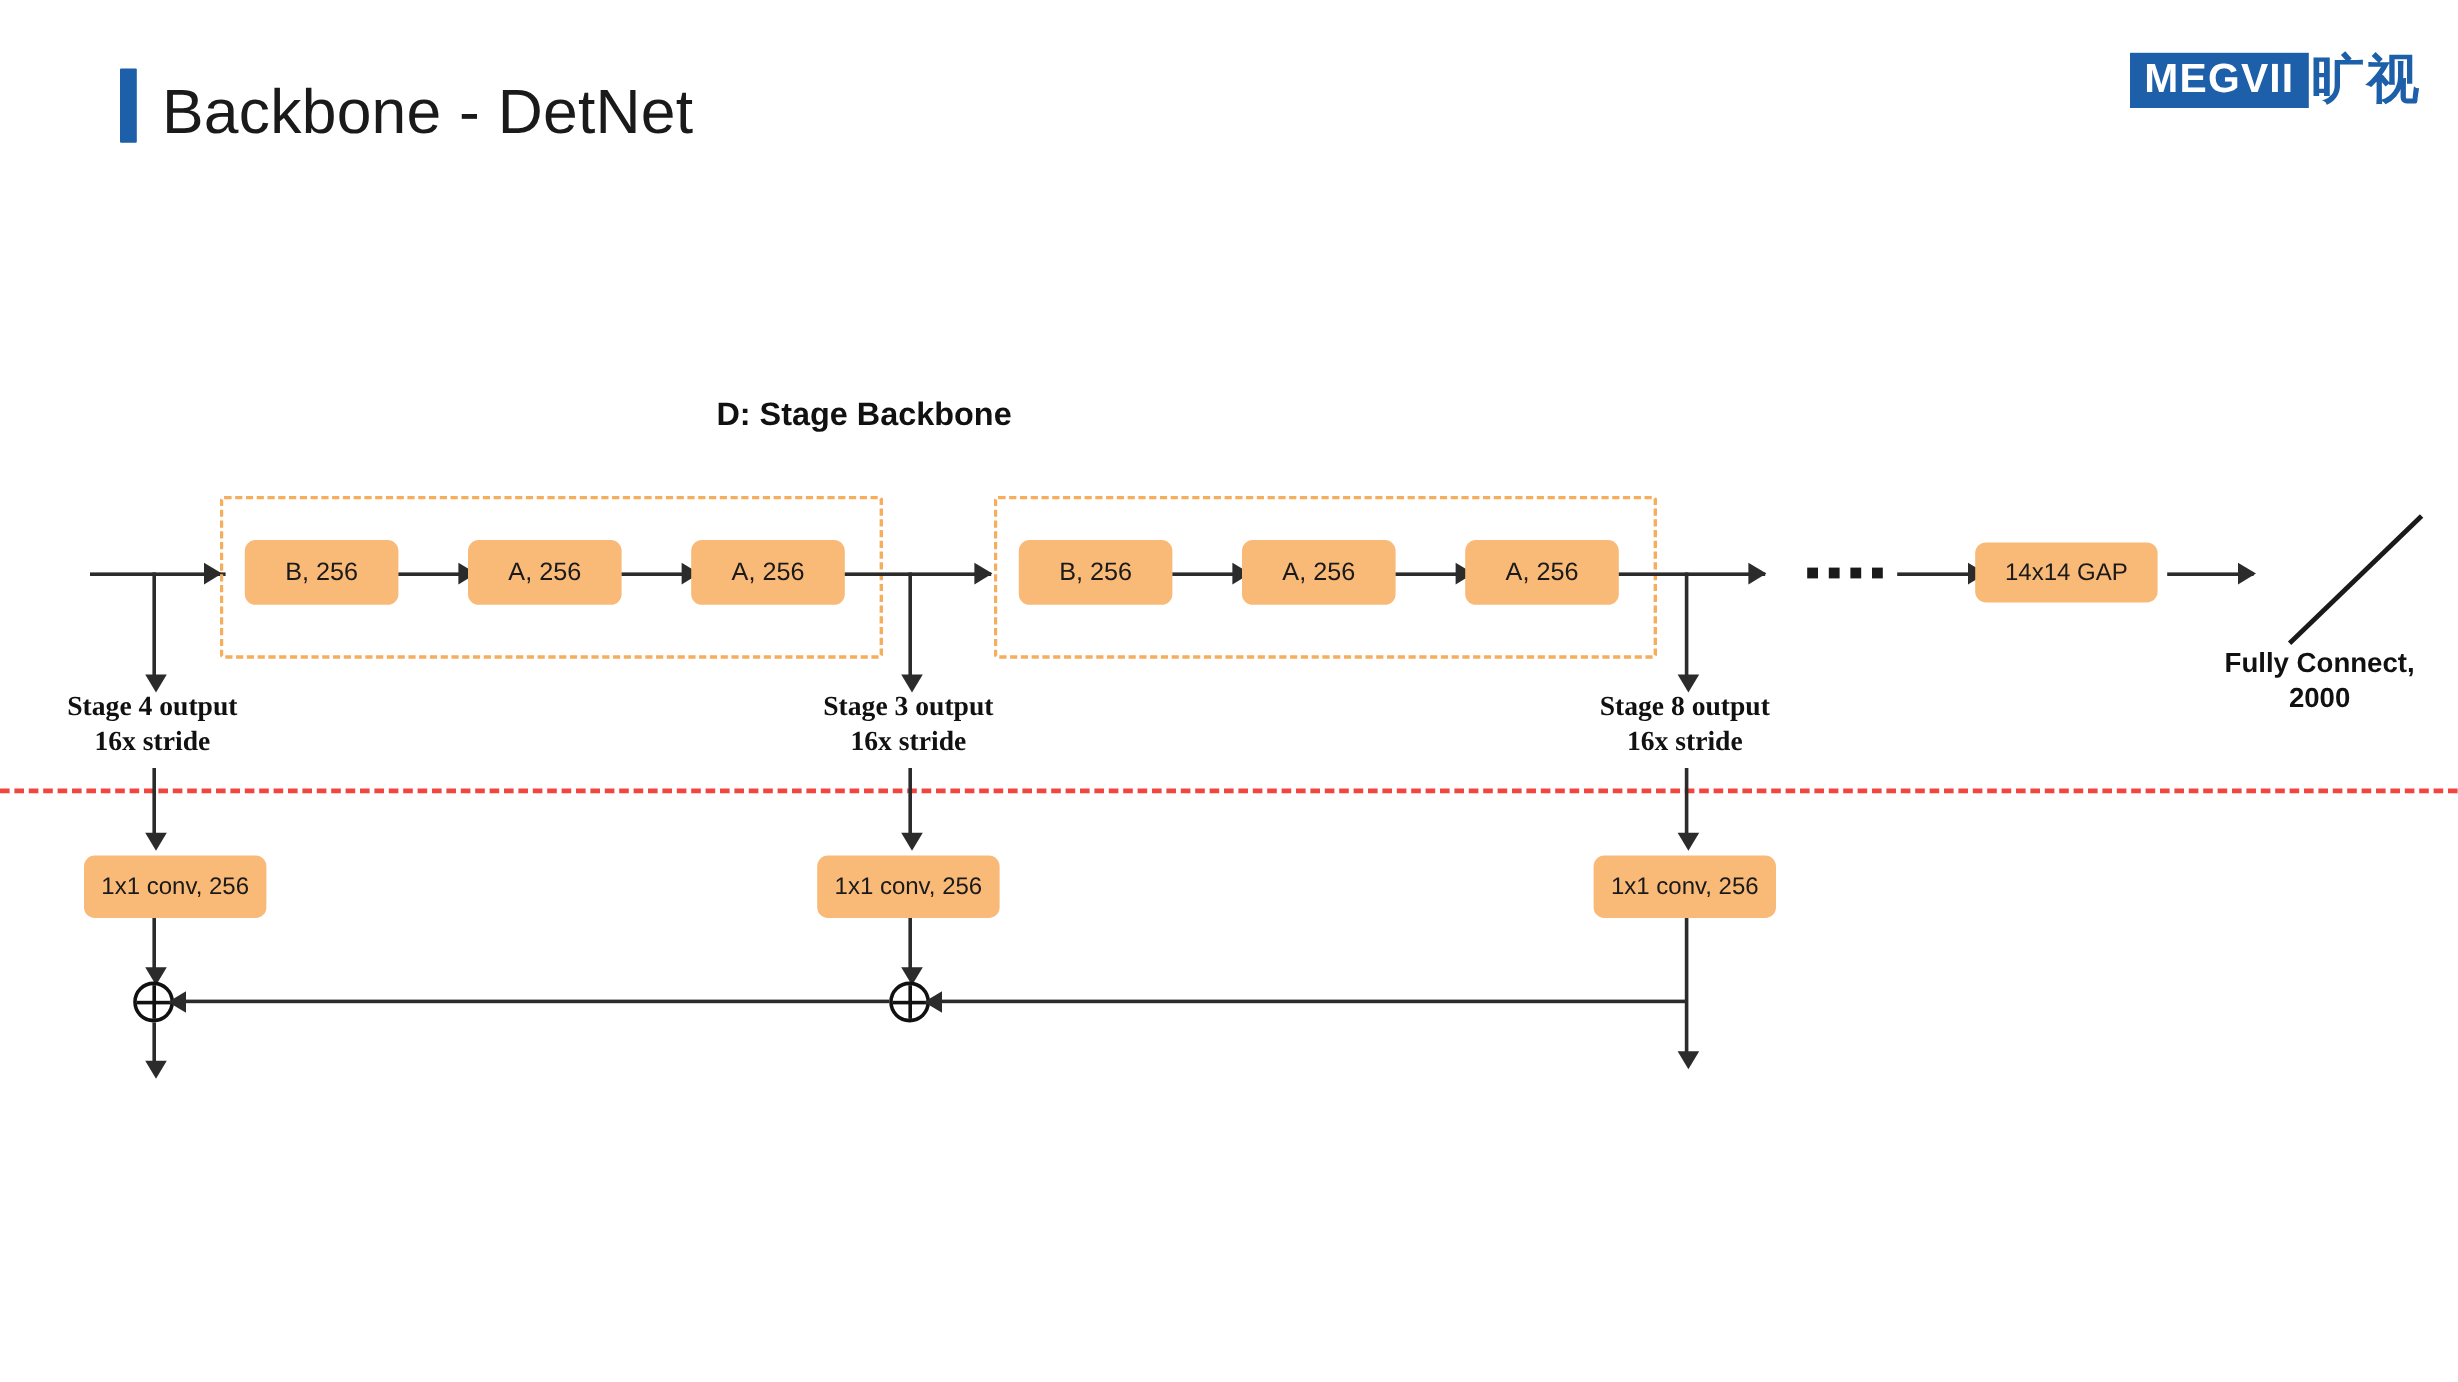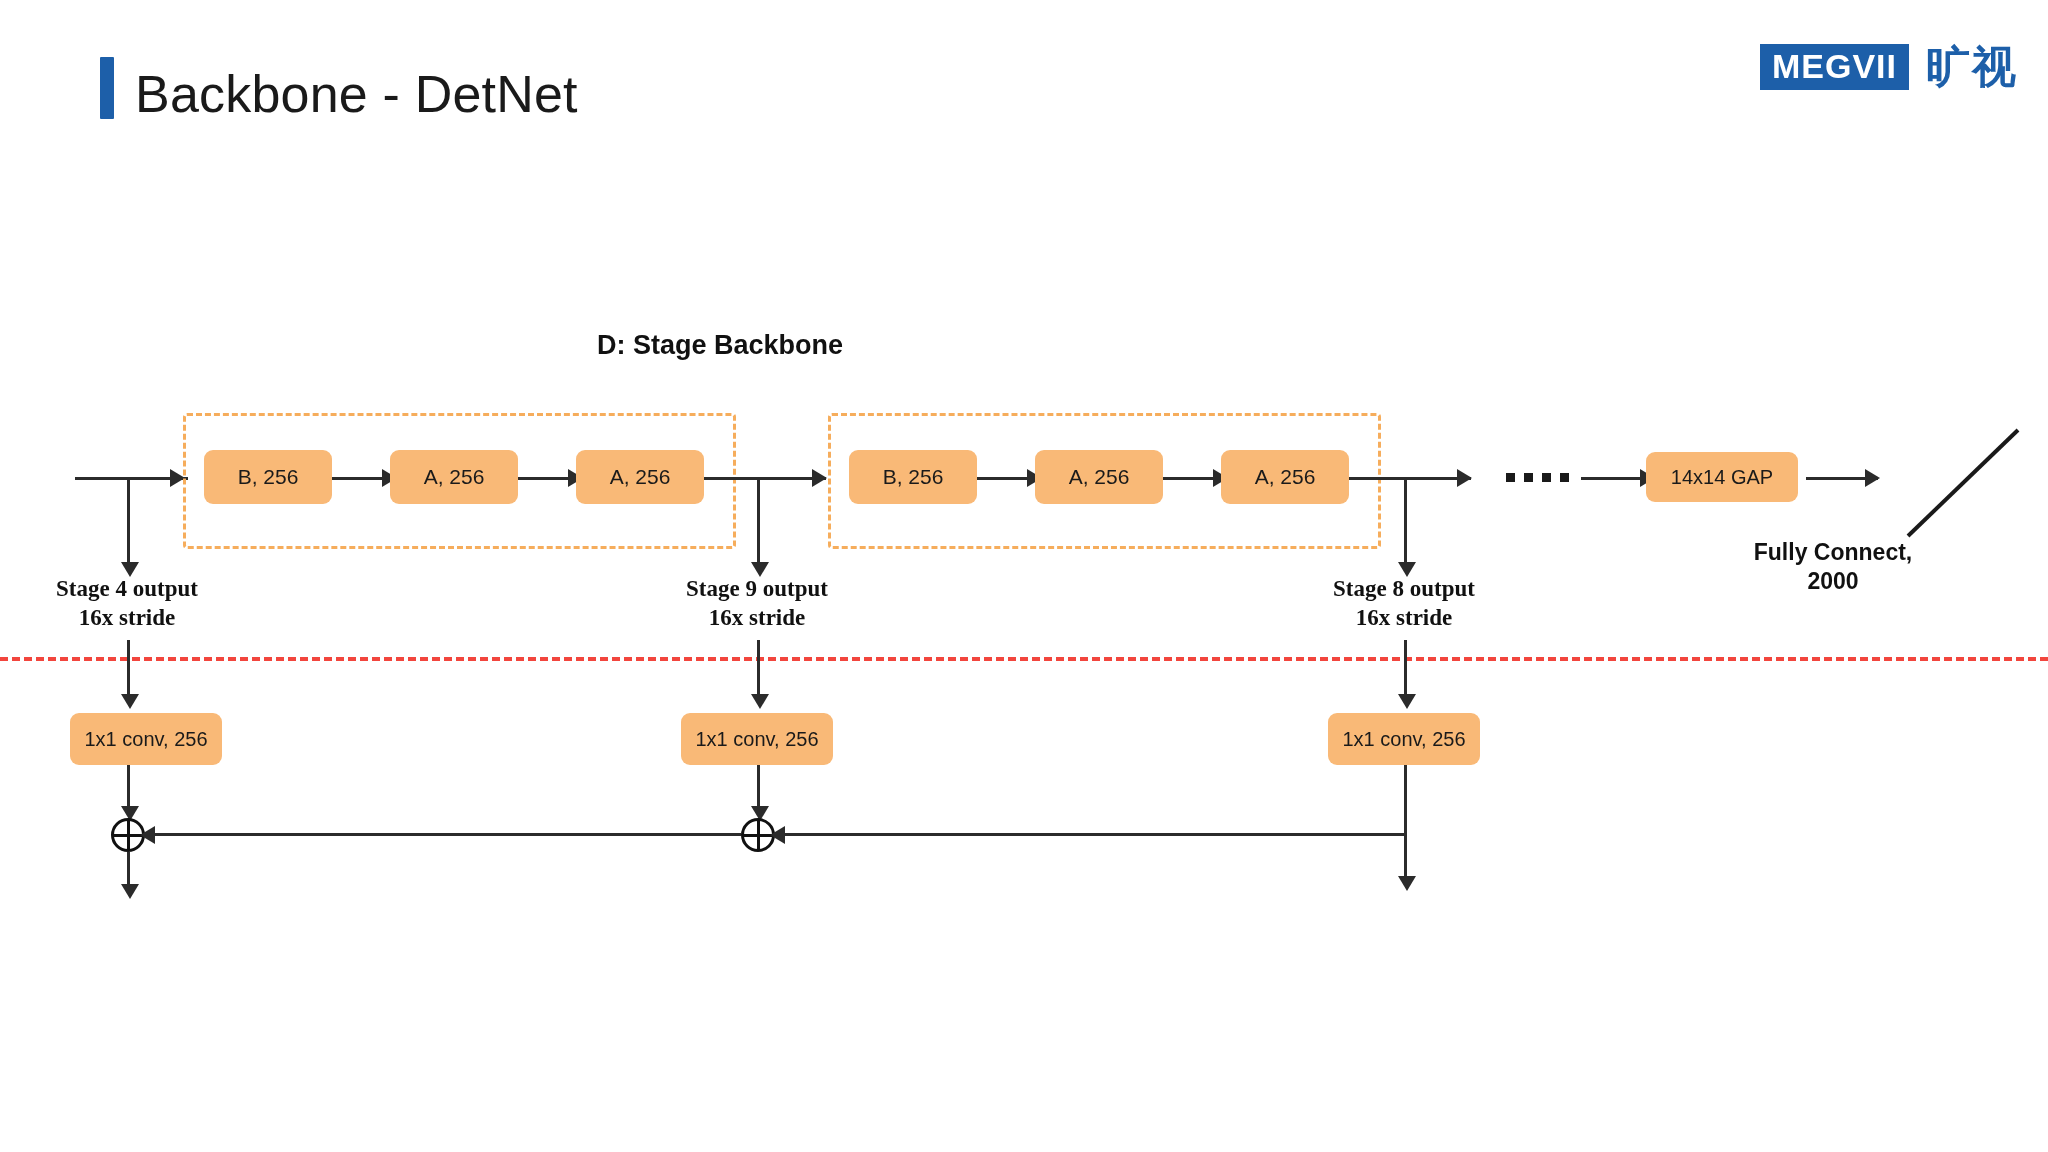--- a/index.html
+++ b/index.html
@@ -16,21 +16,21 @@
   .title-accent{
     position:absolute;left:100px;top:57px;width:14px;height:62px;
     background:#1d5fa9;border-radius:1px;
   }
   .slide-title{
     position:absolute;left:135px;top:64px;
     font-size:52px;color:#1a1a1a;font-weight:400;letter-spacing:.2px;
     white-space:nowrap;
   }
   
-  .logo{position:absolute;right:30px;top:44px;display:flex;align-items:center;gap:17px;justify-content:space-between;}
+  .logo{position:absolute;right:30px;top:44px;display:flex;align-items:center;gap:2px;justify-content:space-between;}
   .logo-mark{
     background:#1d5fa9;color:#ffffff;
     font-weight:bold;font-size:34px;letter-spacing:1px;
     padding:5px 12px 7px 12px;line-height:1;
     font-family:"Liberation Sans", sans-serif;
   }
   .logo-cn{
     color:#1d5fa9;font-weight:bold;font-size:44px;line-height:1;
     letter-spacing:2px;
   }
@@ -160,31 +160,31 @@
   <div class="arrow-r" style="left:1640px;top:469px;"></div>
 
   <div class="node small" style="left:1646px;top:452px;width:152px;height:50px;">14x14 GAP</div>
 
   <div class="hline" style="left:1806px;top:477px;width:72px;"></div>
   <div class="arrow-r" style="left:1865px;top:469px;"></div>
 
   <svg class="slash" style="left:1900px;top:424px;width:130px;height:120px;" viewBox="0 0 130 120">
     <line x1="8" y1="112" x2="118" y2="6" stroke="#1a1a1a" stroke-width="4"></line>
   </svg>
-  <div class="fc-label" style="left:1738px;top:538px;width:190px;">
+  <div class="fc-label" style="left:1838px;top:538px;width:190px;">
     <div>Fully Connect,</div>
     <div>2000</div>
   </div>
 
   <div class="stage-label" style="left:27px;top:575px;width:200px;">
     <div>Stage 4 output</div>
     <div>16x stride</div>
   </div>
   <div class="stage-label" style="left:657px;top:575px;width:200px;">
-    <div>Stage 9 output</div>
+    <div>Stage 3 output</div>
     <div>16x stride</div>
   </div>
   <div class="stage-label" style="left:1304px;top:575px;width:200px;">
     <div>Stage 8 output</div>
     <div>16x stride</div>
   </div>
 
   <div class="redline" style="top:657px;"></div>
 
   <div class="vline" style="left:127px;top:640px;height:60px;"></div>

